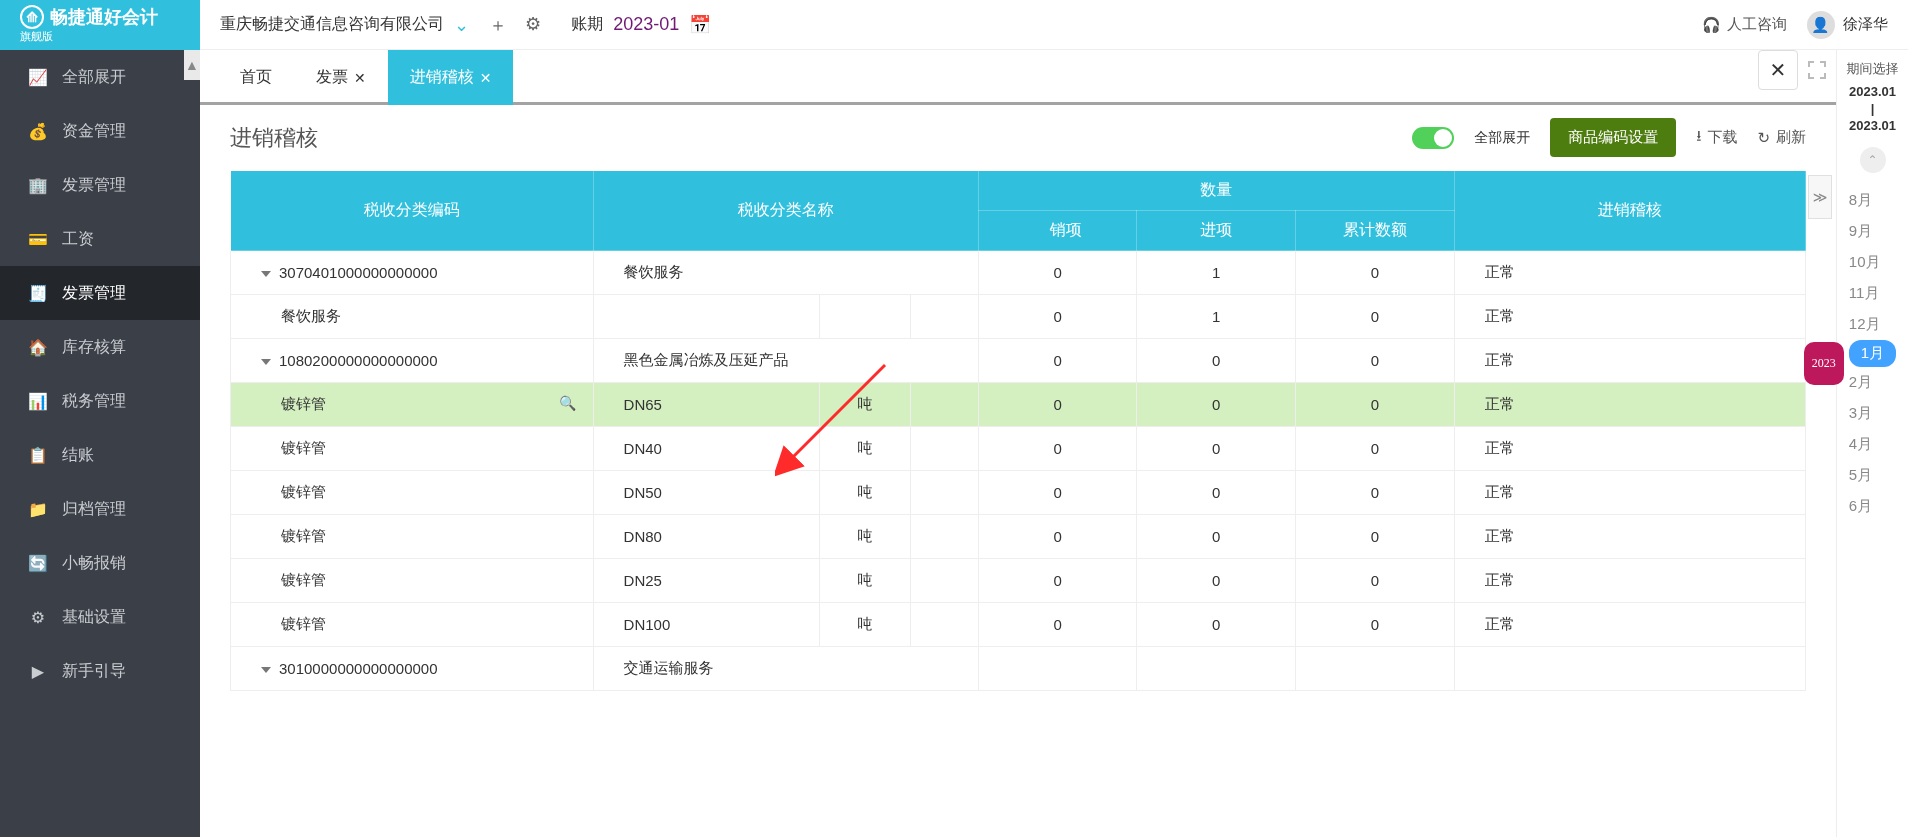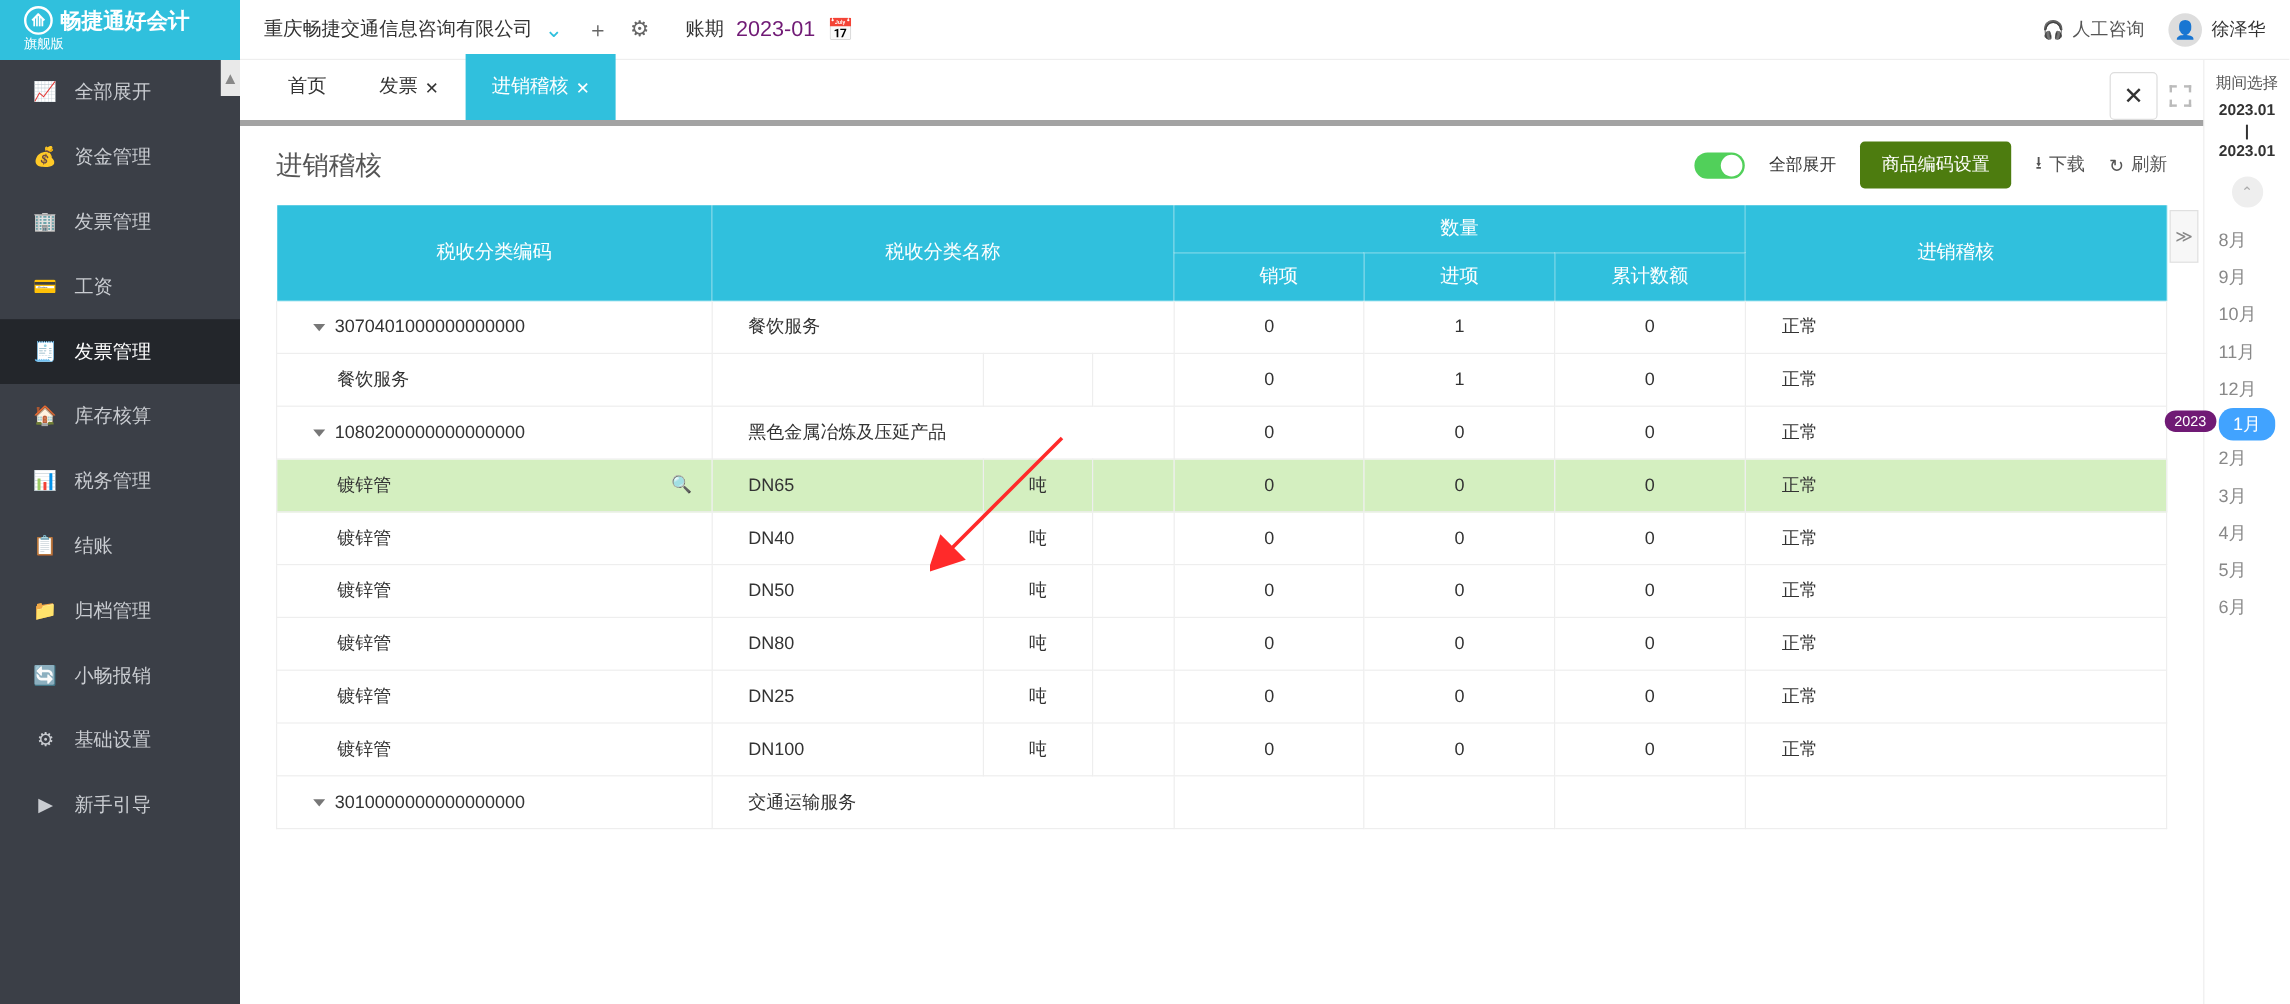--- a/index.html
+++ b/index.html
@@ -28,21 +28,21 @@
 
 
 .sidebar { width: 200px; background: #3b3f47; color: #c9ccd1; display: flex; flex-direction: column; position: relative; }
 .sidebar-item { height: 54px; display: flex; align-items: center; gap: 14px; padding-left: 28px; font-size: 16px; cursor: pointer; }
 .sidebar-item.active { background: #23262b; color: #fff; }
 .sidebar-icon { width: 20px; text-align: center; }
 .sidebar-scroll { position: absolute; right: 0; top: 0; width: 16px; background: #e9e9e9; height: 30px; display: flex; align-items: center; justify-content: center; color: #888; }
 
 
 .main { flex: 1; display: flex; flex-direction: column; min-width: 0; }
-.tabs { height: 55px; display: flex; align-items: flex-end; padding-left: 18px; border-bottom: 5px solid #a3a3a3; position: relative; }
+.tabs { height: 55px; display: flex; align-items: flex-start; padding-left: 18px; border-bottom: 3px solid #a3a3a3; position: relative; }
 .tab { padding: 0 22px; height: 55px; display: flex; align-items: center; gap: 6px; font-size: 16px; cursor: pointer; }
 .tab.active { background: #30c0dd; color: #fff; }
 .tab-close { font-size: 14px; }
 .tabs-right { margin-left: auto; display: flex; align-items: center; gap: 10px; padding-right: 10px; }
 .close-x { width: 40px; height: 40px; border: 1px solid #ddd; border-radius: 4px; display: flex; align-items: center; justify-content: center; font-size: 20px; }
 .expand-box { width: 18px; height: 18px; border: 2px dashed #bbb; }
 
 
 .toolbar { height: 65px; display: flex; align-items: center; padding: 0 30px; gap: 20px; }
 .page-title { font-size: 22px; font-weight: 500; color: #555; }
@@ -71,21 +71,21 @@
 
 .collapse-handle { position: absolute; right: 76px; top: 175px; width: 24px; height: 44px; background: #f7f7f7; border: 1px solid #e0e0e0; display: flex; align-items: center; justify-content: center; color: #888; font-size: 14px; }
 
 
 .period-panel { width: 72px; background: #fff; border-left: 1px solid #eee; display: flex; flex-direction: column; align-items: center; padding-top: 10px; gap: 6px; }
 .period-panel-title { font-size: 13px; color: #555; }
 .period-range { font-size: 13px; font-weight: bold; text-align: center; line-height: 1.3; }
 .scroll-up-circle { width: 26px; height: 26px; border-radius: 50%; background: #eee; color: #aaa; display: flex; align-items: center; justify-content: center; font-size: 12px; margin: 6px 0; }
 .month-item { font-size: 15px; color: #888; padding: 6px 0; }
 .month-item.current { background: #41a3ff; color: #fff; border-radius: 12px; padding: 4px 12px; position: relative; }
-.year-badge { position: absolute; left: -45px; top: 2px; background: #701a75; color: #fff; font-size: 12px; padding: 2px 8px; border-radius: 10px; }
+.year-badge { position: absolute; left: -45px; top: 2px; background: #be185d; color: #fff; font-size: 12px; padding: 14px 8px; border-radius: 10px; font-family: Liberation Serif, serif; }
 </style>
 </head>
 <body>
 
 <div class="app">
 
   <div class="header">
     <div class="logo-area">
       <div class="logo-main">
         <span class="logo-icon">⟰</span>

